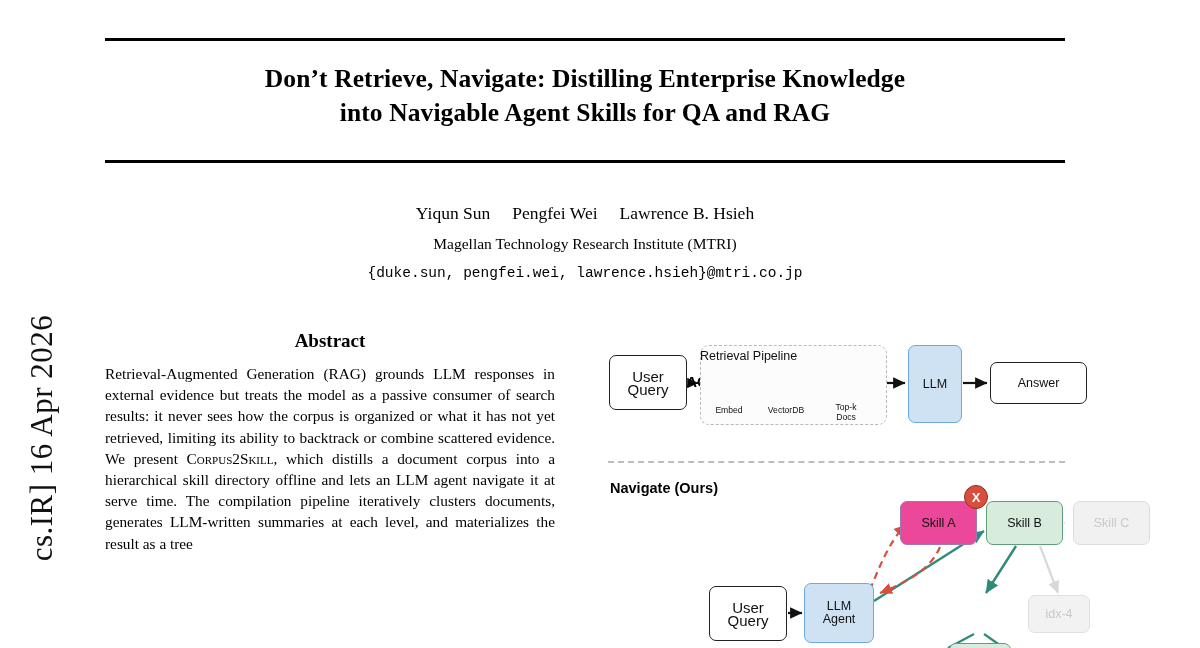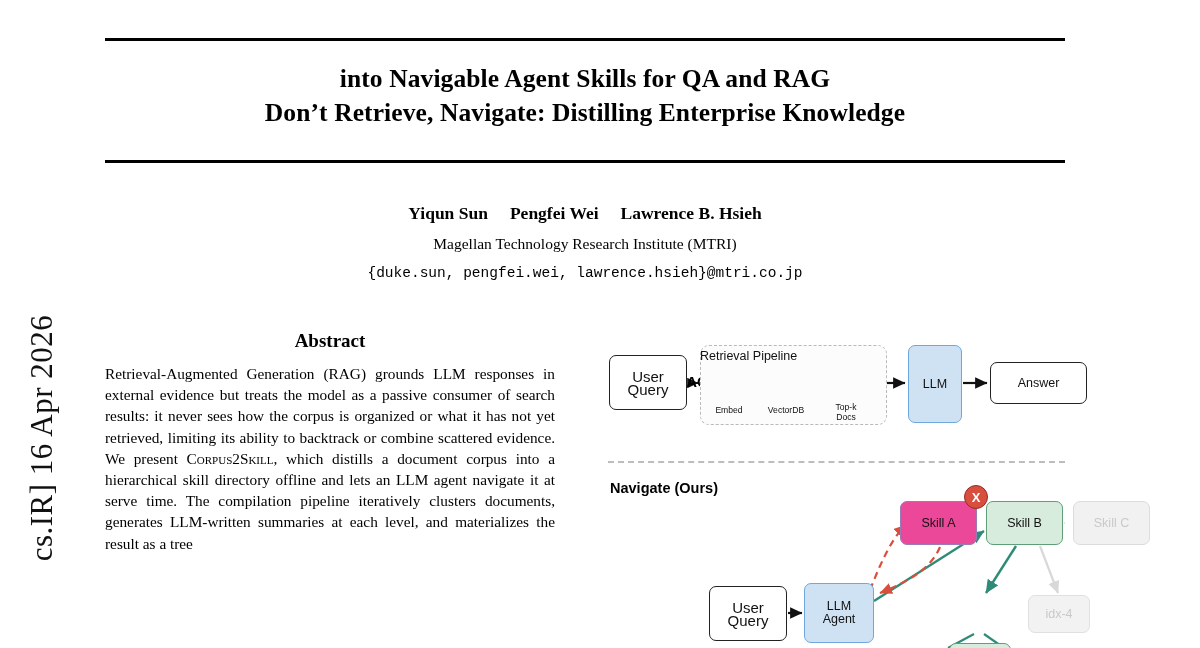--- a/index.html
+++ b/index.html
@@ -63,21 +63,21 @@
     letter-spacing: 0.1px;
   }
 
   #authors {
     position: absolute;
     left: 0;
     top: 203px;
     width: 960px;
     text-align: center;
     font-size: 17.5px;
-    font-weight: bold;
+    font-weight: normal;
   }
   #authors .gap { display: inline-block; width: 22px; }
 
   #affiliation {
     position: absolute;
     left: 0;
     top: 235px;
     width: 960px;
     text-align: center;
     font-size: 15.5px;
@@ -213,22 +213,22 @@
 </head>
 <body>
 
 <div id="arxiv-stamp">cs.IR]  16 Apr 2026</div>
 
 <div id="page">
 
   <div class="rule" id="rule-top"></div>
 
   <div id="title">
+    <div>Don’t Retrieve, Navigate: Distilling Enterprise Knowledge</div>
     <div>into Navigable Agent Skills for QA and RAG</div>
-    <div>Don’t Retrieve, Navigate: Distilling Enterprise Knowledge</div>
   </div>
 
   <div class="rule" id="rule-bottom"></div>
 
   <div id="authors">
     <span>Yiqun Sun</span><span class="gap"></span><span>Pengfei Wei</span><span class="gap"></span><span>Lawrence B. Hsieh</span>
   </div>
 
   <div id="affiliation">Magellan Technology Research Institute (MTRI)</div>
 

